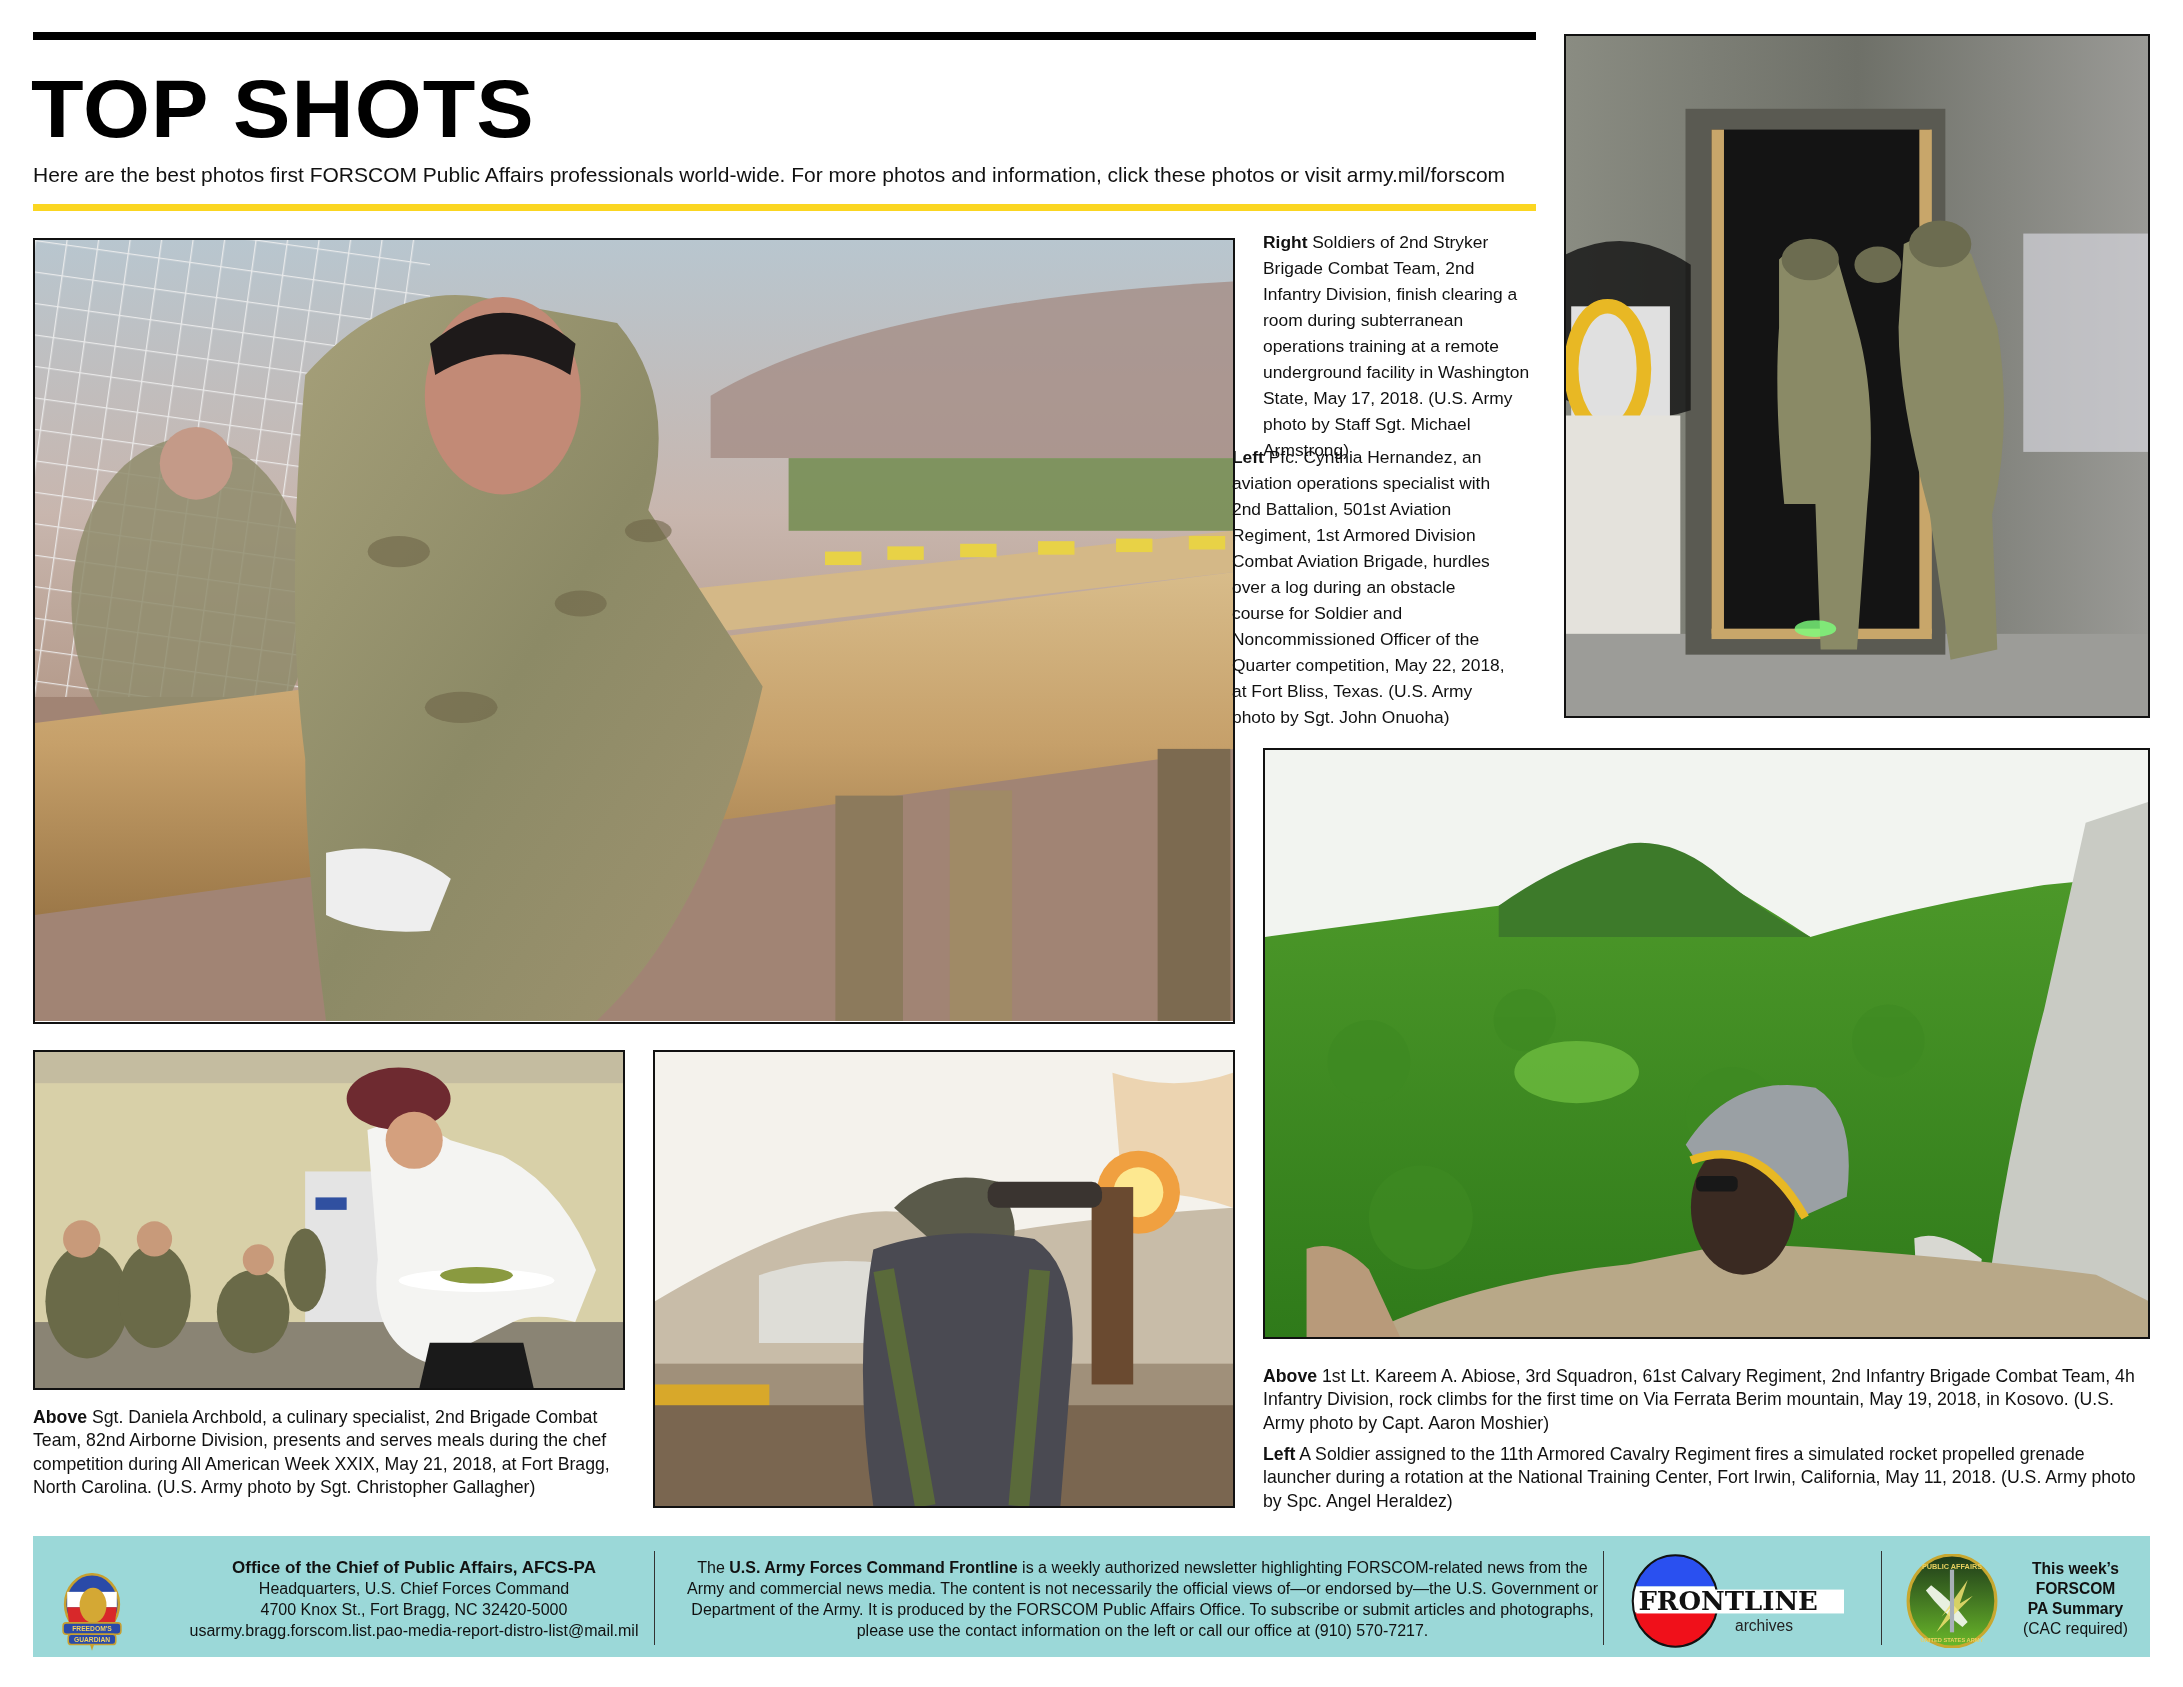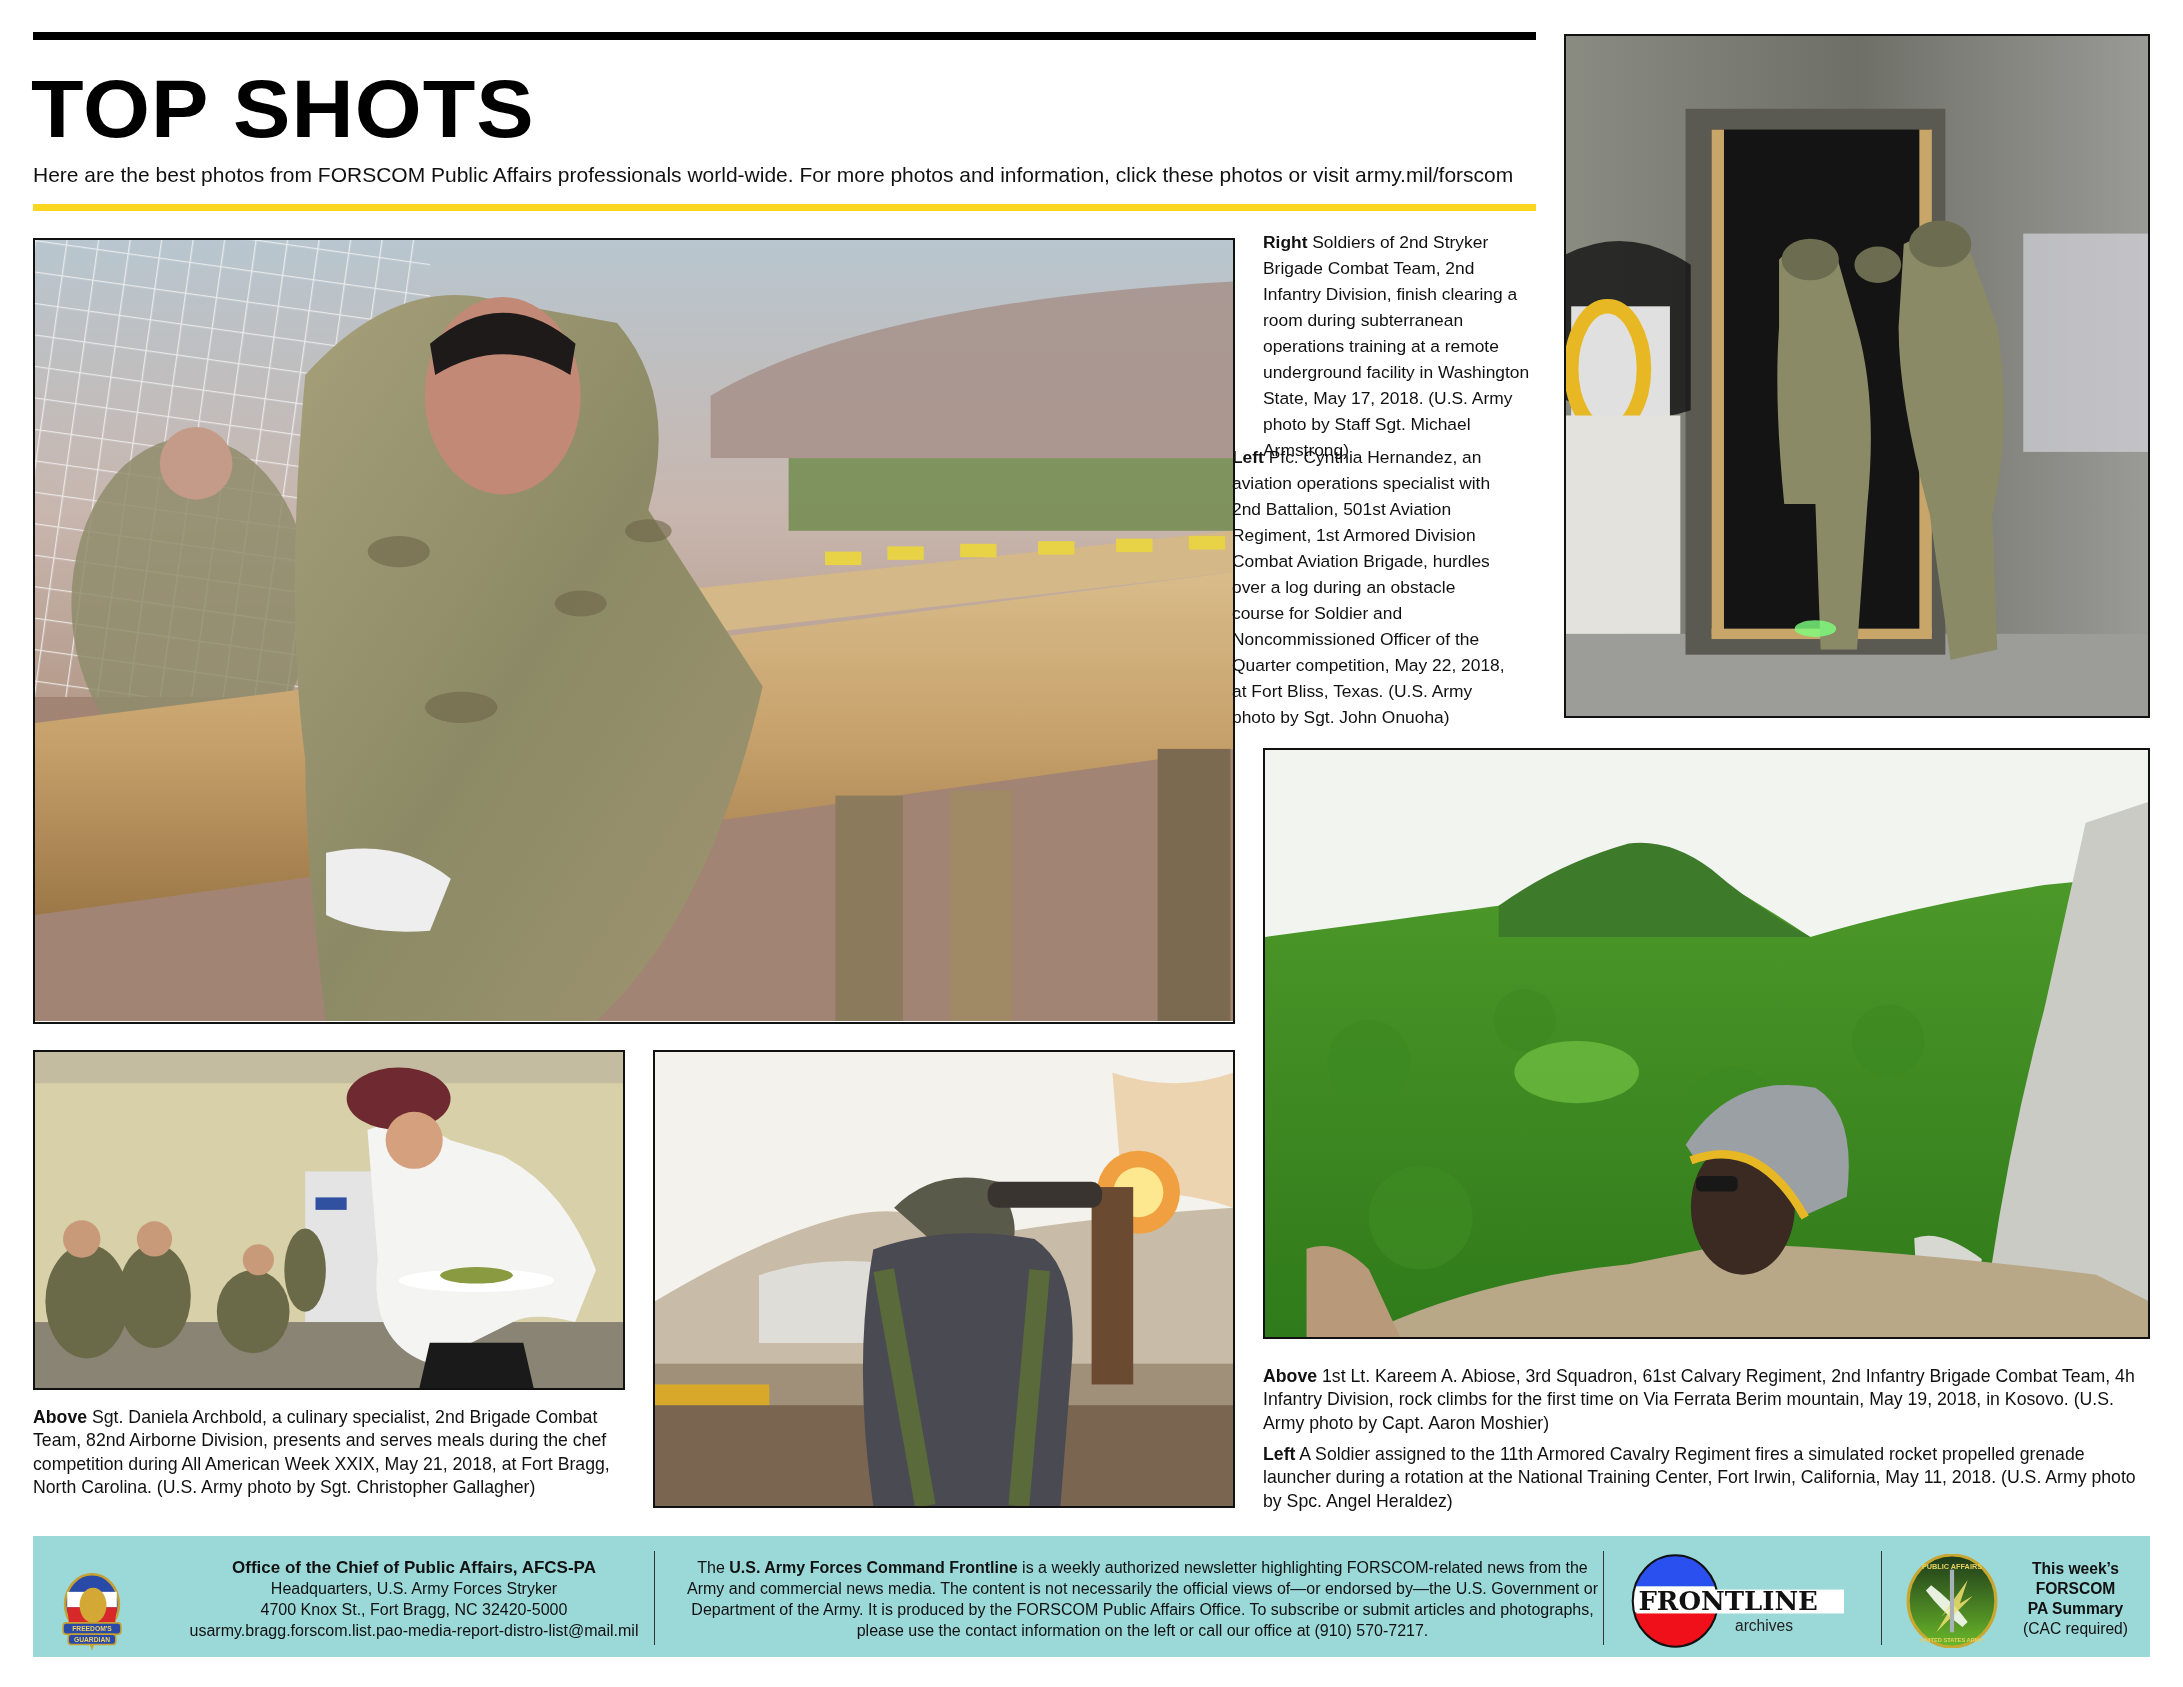--- a/index.html
+++ b/index.html
@@ -15,21 +15,21 @@
   .cap-narrow { font-size:17.4px; line-height:26px; }
   .footer { left:33px; top:1536px; width:2117px; height:121px; background:#9bd8d8;text-align:center; }
   .vdiv { position:absolute; width:1px; background:#333; }
   .ph-fill { position:absolute; inset:0; }
 </style>
 </head>
 <body>
 
 <div class="abs black-bar"></div>
 <div class="abs title">TOP SHOTS</div>
-<div class="abs subtitle">Here are the best photos from FORSCOM Public Affairs professionals world-wide. For more photos and information, click these photos or visit army.mil/forscom</div>
+<div class="abs subtitle">Here are the best photos first FORSCOM Public Affairs professionals world-wide. For more photos and information, click these photos or visit army.mil/forscom</div>
 <div class="abs yellow-bar"></div>
 
 <div class="abs photo" style="left:33px;top:238px;width:1202px;height:786px;" title="Soldier hurdles over a log during an obstacle course, hands on head">
   <svg class="ph-fill" width="1198" height="781" viewBox="0 0 2305 1504" preserveAspectRatio="none">
     <defs>
       <linearGradient id="sky1" x1="0" y1="0" x2="0" y2="1">
           <stop offset="0" stop-color="#b8c6cf"></stop>
           <stop offset="0.35" stop-color="#c8b6ae"></stop>
           <stop offset="0.6" stop-color="#b49a8a"></stop>
           <stop offset="1" stop-color="#8d7e72"></stop>
@@ -218,21 +218,21 @@
       <ellipse cx="62" cy="62" rx="26" ry="34" fill="#d4a834"></ellipse>
       <rect x="4" y="96" width="112" height="22" rx="6" fill="#2a4aa8" stroke="#c8a030" stroke-width="3"></rect>
       <text x="60" y="112" font-family="Liberation Sans, sans-serif" font-size="13" font-weight="bold" fill="#f0d060" text-anchor="middle">FREEDOM'S</text>
       <rect x="14" y="118" width="92" height="20" rx="6" fill="#2a4aa8" stroke="#c8a030" stroke-width="3"></rect>
       <text x="60" y="133" font-family="Liberation Sans, sans-serif" font-size="13" font-weight="bold" fill="#f0d060" text-anchor="middle">GUARDIAN</text>
       <path d="M56 138 L64 138 L60 150 Z" fill="#c8a030"></path>
     </svg>
   </div>
   <div class="abs" style="left:121px;top:21px;width:520px;font-size:16px;line-height:21px;">
     <div style="font-weight:bold;font-size:17px;">Office of the Chief of Public Affairs, AFCS-PA</div>
-    <div>Headquarters, U.S. Army Forces Stryker</div>
+    <div>Headquarters, U.S. Chief Forces Command</div>
     <div>4700 Knox St., Fort Bragg, NC 32420-5000</div>
     <div>usarmy.bragg.forscom.list.pao-media-report-distro-list@mail.mil</div>
   </div>
   <div class="vdiv" style="left:621px;top:14.5px;height:94px;"></div>
   <div class="abs" style="left:647px;top:21px;width:925px;font-size:16px;line-height:21px;">
     <span>The </span><b>U.S. Army Forces Command Frontline</b><span> is a weekly authorized newsletter highlighting FORSCOM-related news from the Army and commercial news media. The content is not necessarily the official views of—or endorsed by—the U.S. Government or Department of the Army. It is produced by the FORSCOM Public Affairs Office. To subscribe or submit articles and photographs, please use the contact information on the left or call our office at (910) 570-7217.</span>
   </div>
   <div class="vdiv" style="left:1570px;top:14.5px;height:94px;"></div>
 
   <div class="abs" style="left:1593px;top:17.7px;width:218px;height:94px;">

